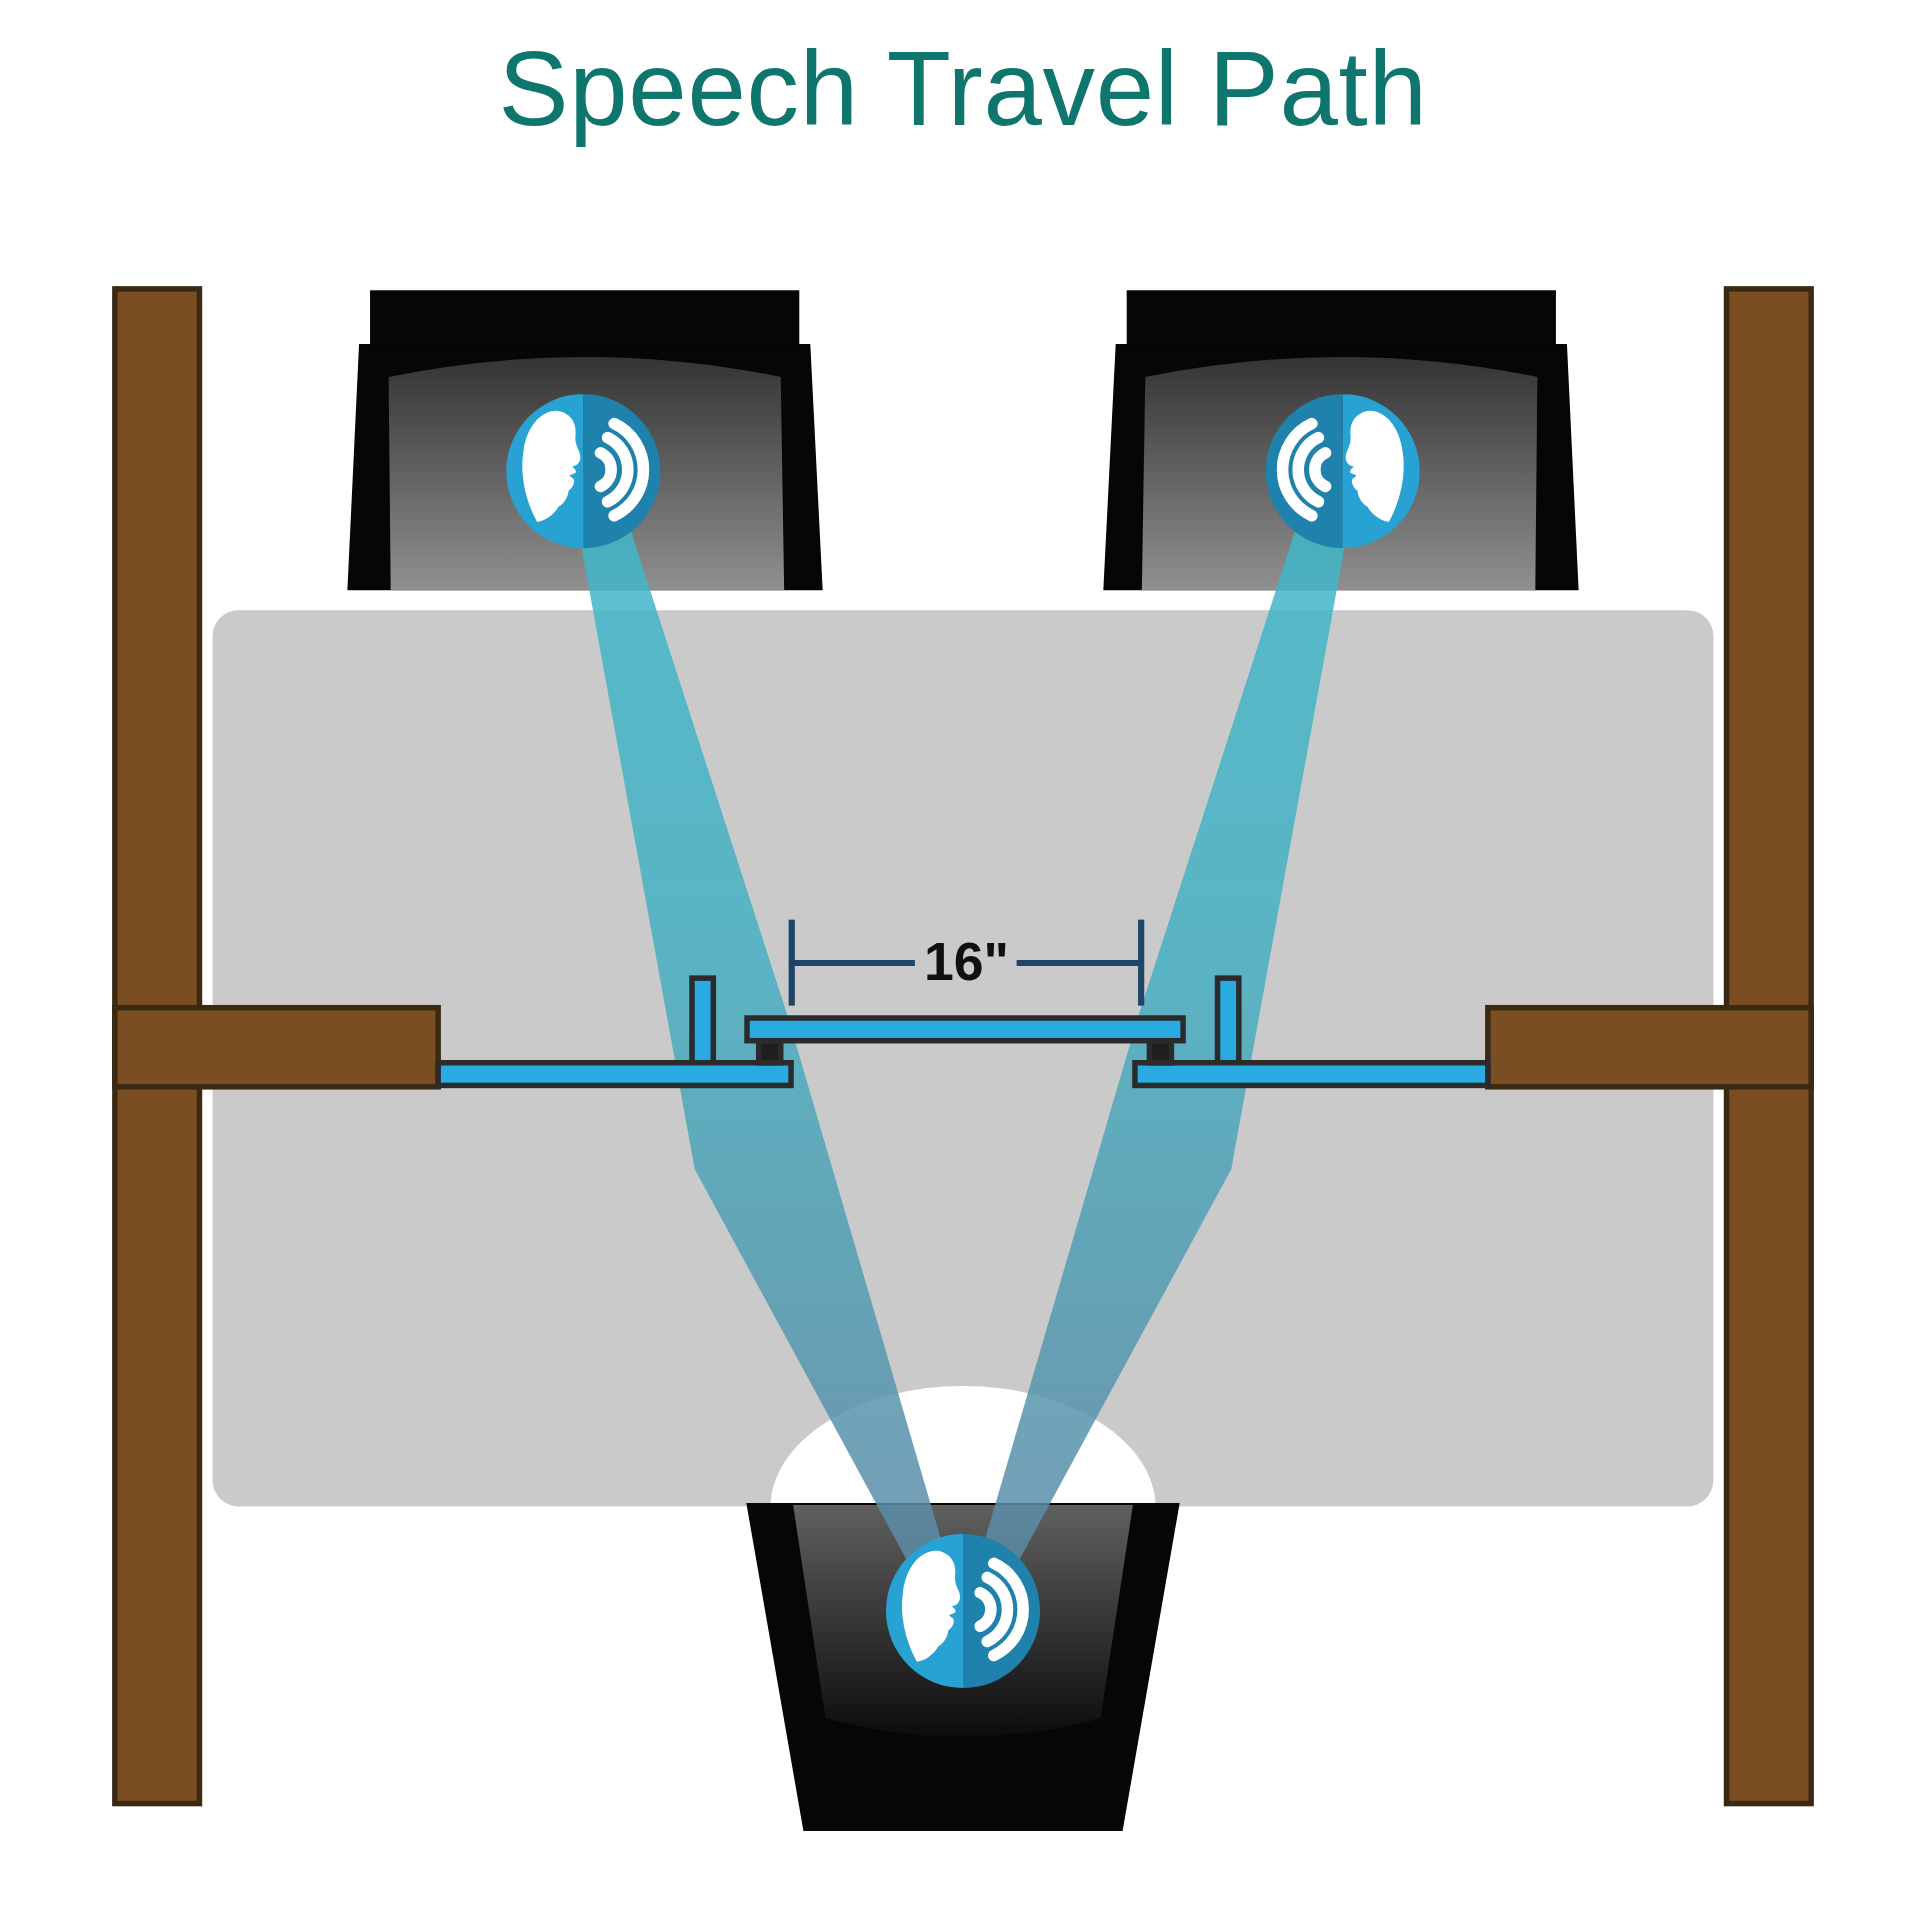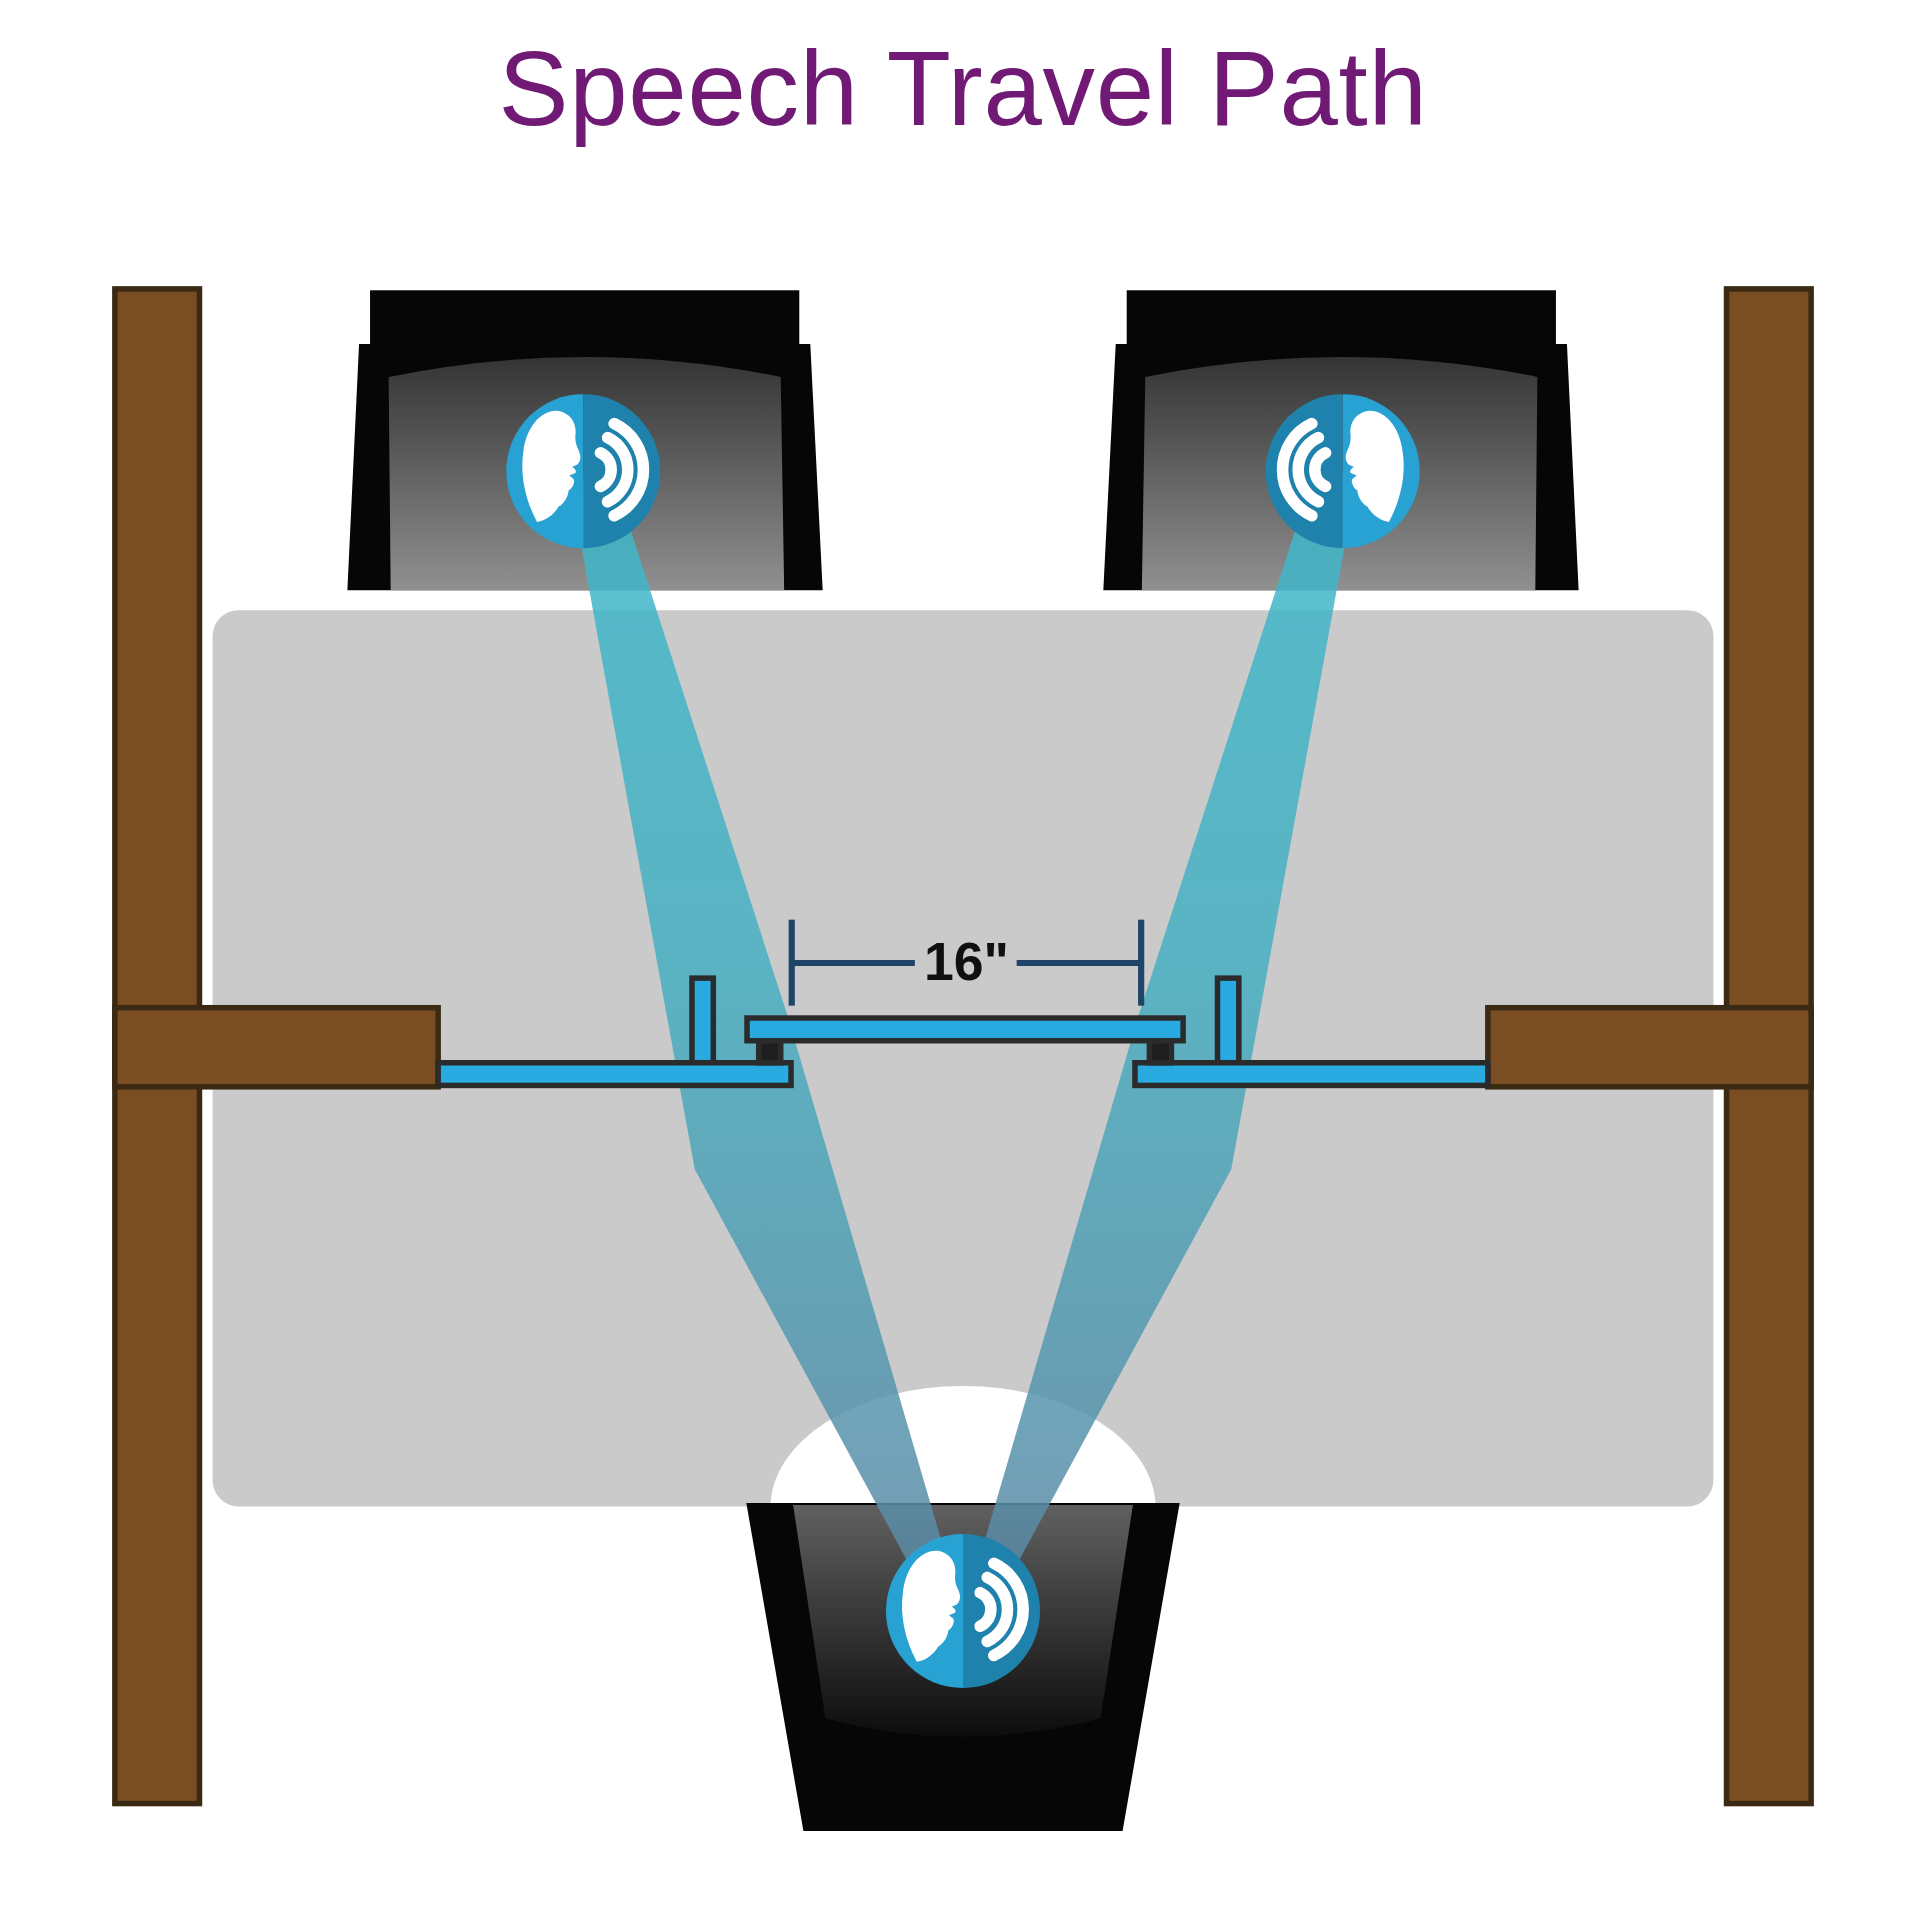--- a/index.html
+++ b/index.html
@@ -14,21 +14,21 @@
     width:1926px; height:1926px;
     background:#ffffff;
   }
   .page-title{
     position:absolute;
     top:36px; left:0; width:1926px;
     text-align:center;
     font-size:105px;
     line-height:1.0;
     font-weight:400;
-    color:#701a75;
+    color:#0f766e;
     letter-spacing:0.7px;
     user-select:none;
   }
   svg.scene{
     position:absolute; inset:0;
     width:1926px; height:1926px;
     display:block;
   }
   text.dim-label{
     font-family:"Liberation Sans", sans-serif;

